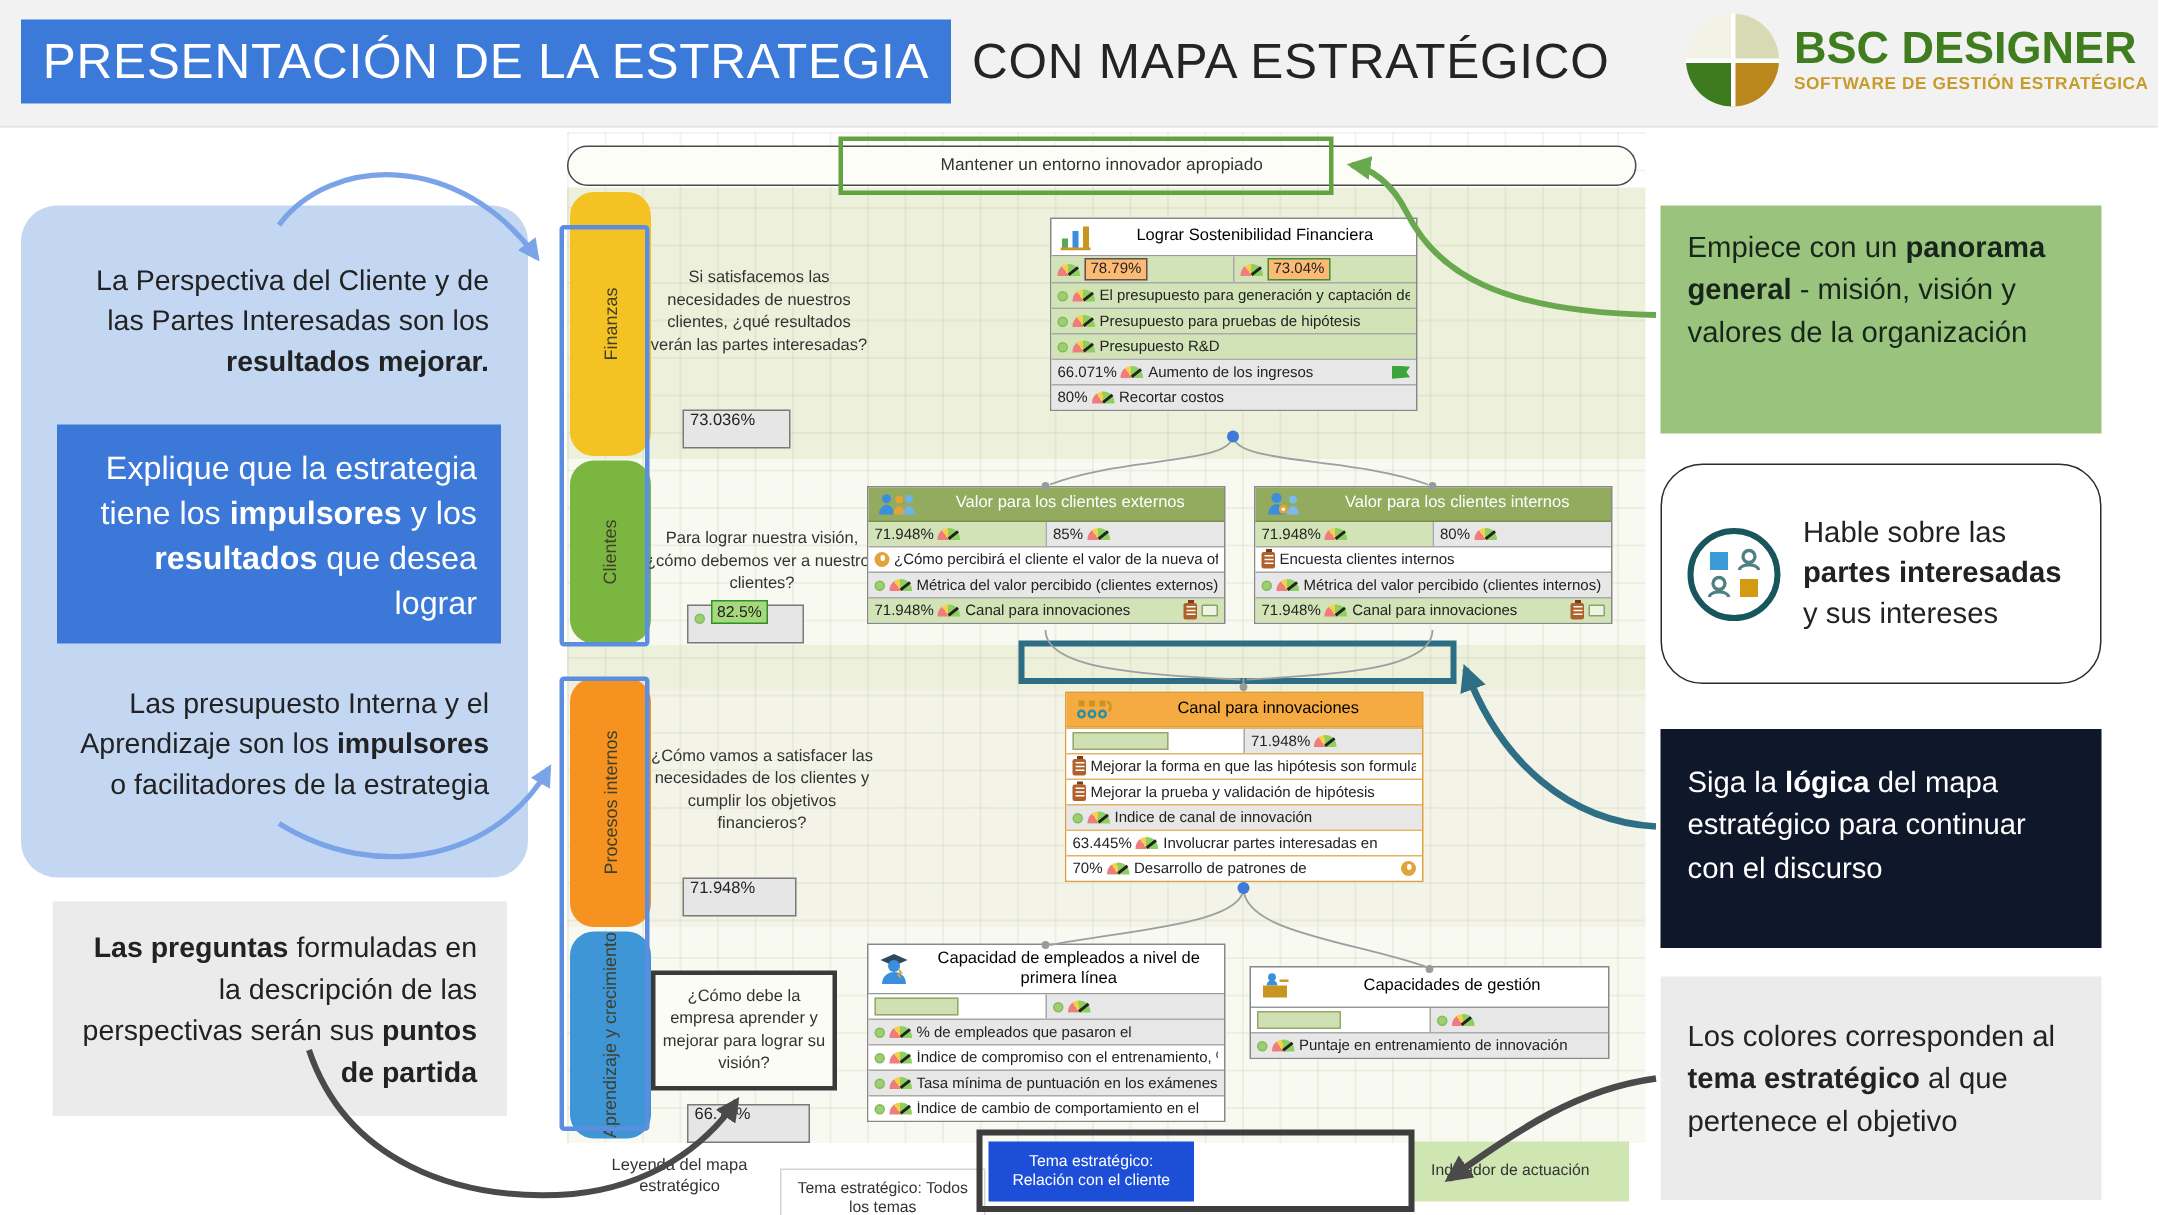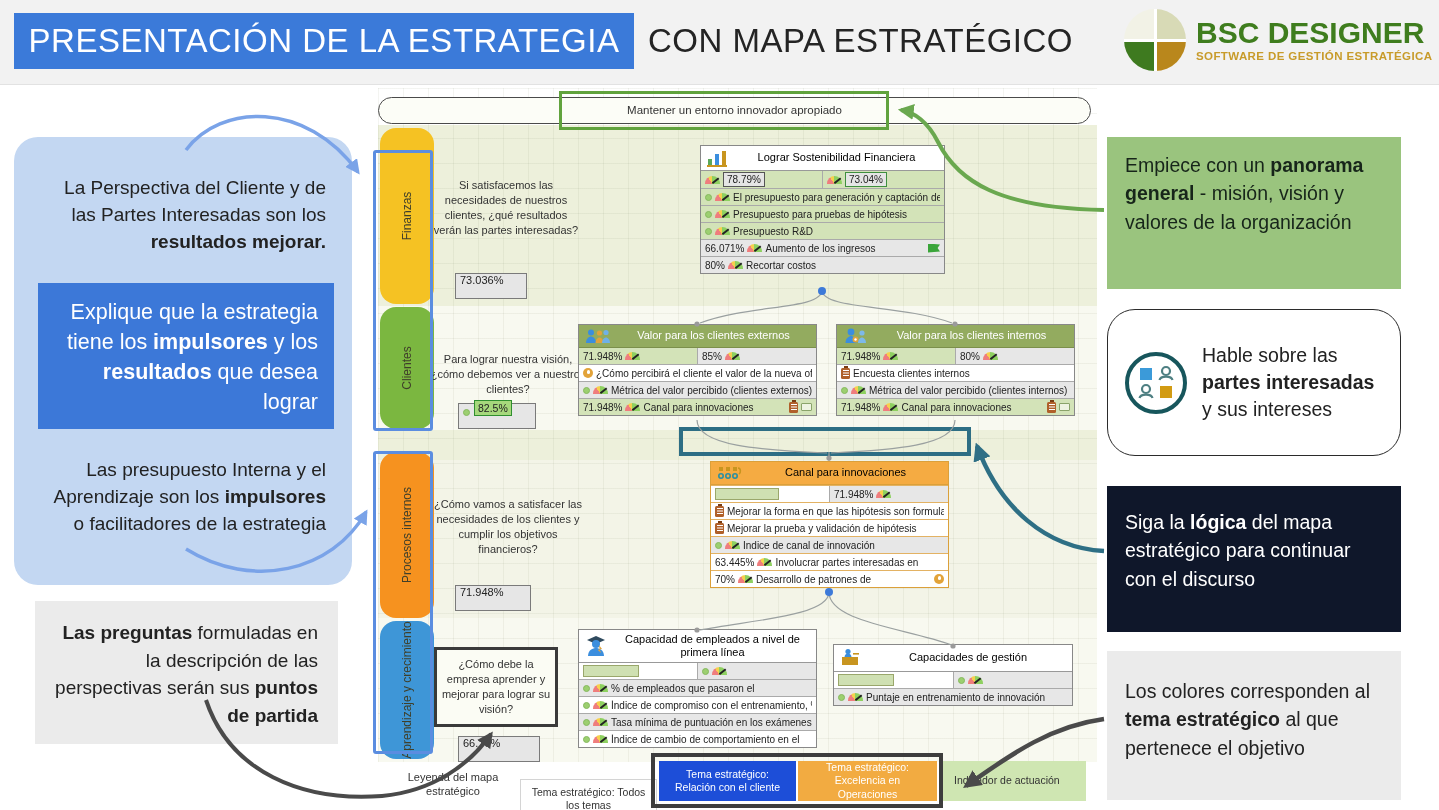--- a/index.html
+++ b/index.html
@@ -70,21 +70,21 @@
   .cbody .crow:first-child{border-top:none;}
   .card.orange .crow{border-top:1px solid #e3b263;}
   .crow.split{gap:0;padding:0;}
   .half{flex:1;display:flex;align-items:center;gap:3px;padding:1px 4px;min-height:14px;}
   .half + .half{border-left:1px solid #aaa;}
   .bg-g{background:#d3e3b8;}
   .bg-gray{background:#e7e7e7;}
   .bg-w{background:#fff;}
   .cval{white-space:nowrap;font-size:10px;}
   .ctext{flex:1;white-space:nowrap;overflow:hidden;}
-  .vbox{border:1px solid #555;background:#e5e5e5;padding:0 3px;font-size:10px;line-height:13px;white-space:nowrap;}
+  .vbox{border:1px solid #555;background:#fdba74;padding:0 3px;font-size:10px;line-height:13px;white-space:nowrap;}
   .vbox-g{border:1.3px solid #3f8f3f;}
   .cellg{height:12px;background:#cfe0b2;border:1px solid #9aa76b;box-sizing:border-box;}
 
   
   .mi{display:inline-block;flex:none;}
   .gauge{position:relative;width:15px;height:8px;border-radius:15px 15px 0 0;background:conic-gradient(from -90deg at 50% 100%,#ef7d7d 0 55deg,#f6d04d 55deg 85deg,#8ed060 85deg 180deg);}
   .gauge::after{content:"";position:absolute;left:50%;bottom:0;width:8px;height:2px;background:#222;transform-origin:0 100%;transform:rotate(-38deg);}
   .dot{width:7px;height:7px;border-radius:50%;background:#9ccf70;border:1px solid #86b95e;box-sizing:border-box;}
   .clip{width:9px;height:11px;background:#b0602a;border-radius:1.5px;position:relative;}
   .clip::before{content:"";position:absolute;left:1.5px;right:1.5px;top:2.5px;height:1px;background:#fff;box-shadow:0 2.5px 0 #fff,0 5px 0 #fff;}
@@ -476,21 +476,20 @@
           <span class="mi dot"></span>
           <span class="mi gauge"></span>
           <span class="ctext">Puntaje en entrenamiento de innovación</span>
         </div>
       </div>
   </div>
 
   <div class="legend-title">Leyenda del mapa estratégico</div>
   <div class="lgbox lg1">Tema estratégico: Todos los temas</div>
   <div class="lgbox lg2">Tema estratégico: Relación con el cliente</div>
-  <div class="lgbox lg3">Tema estratégico: Excelencia en Operaciones</div>
   <div class="lgbox lg4">Indicador de actuación</div>
 
   <div class="hl hl-blue1"></div>
   <div class="hl hl-blue2"></div>
   <div class="hl hl-green"></div>
   <div class="hl hl-teal"></div>
   <div class="hl hl-dark"></div>
 
   <svg class="overlay" width="1439" height="810" viewBox="0 0 1439 810">
     <defs>

